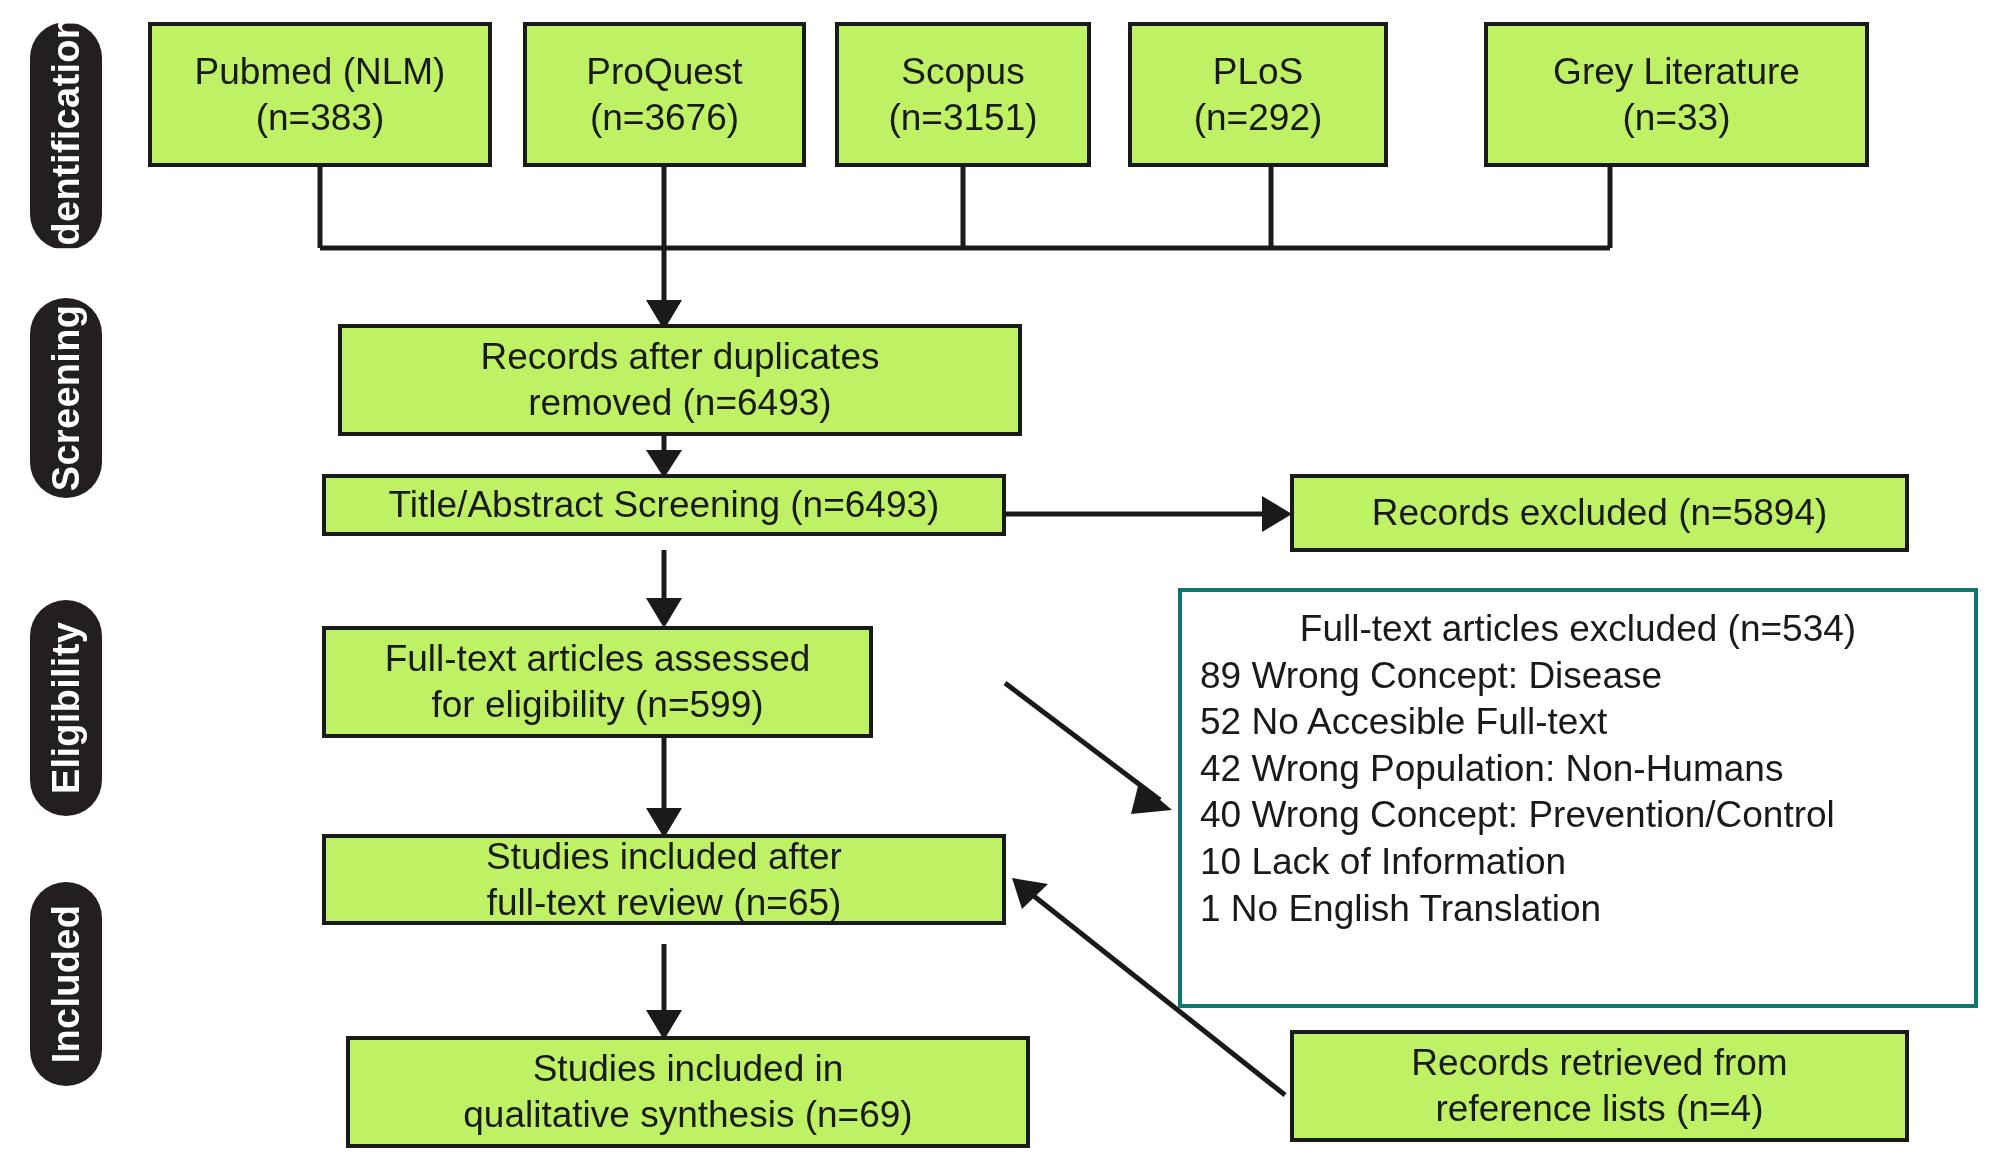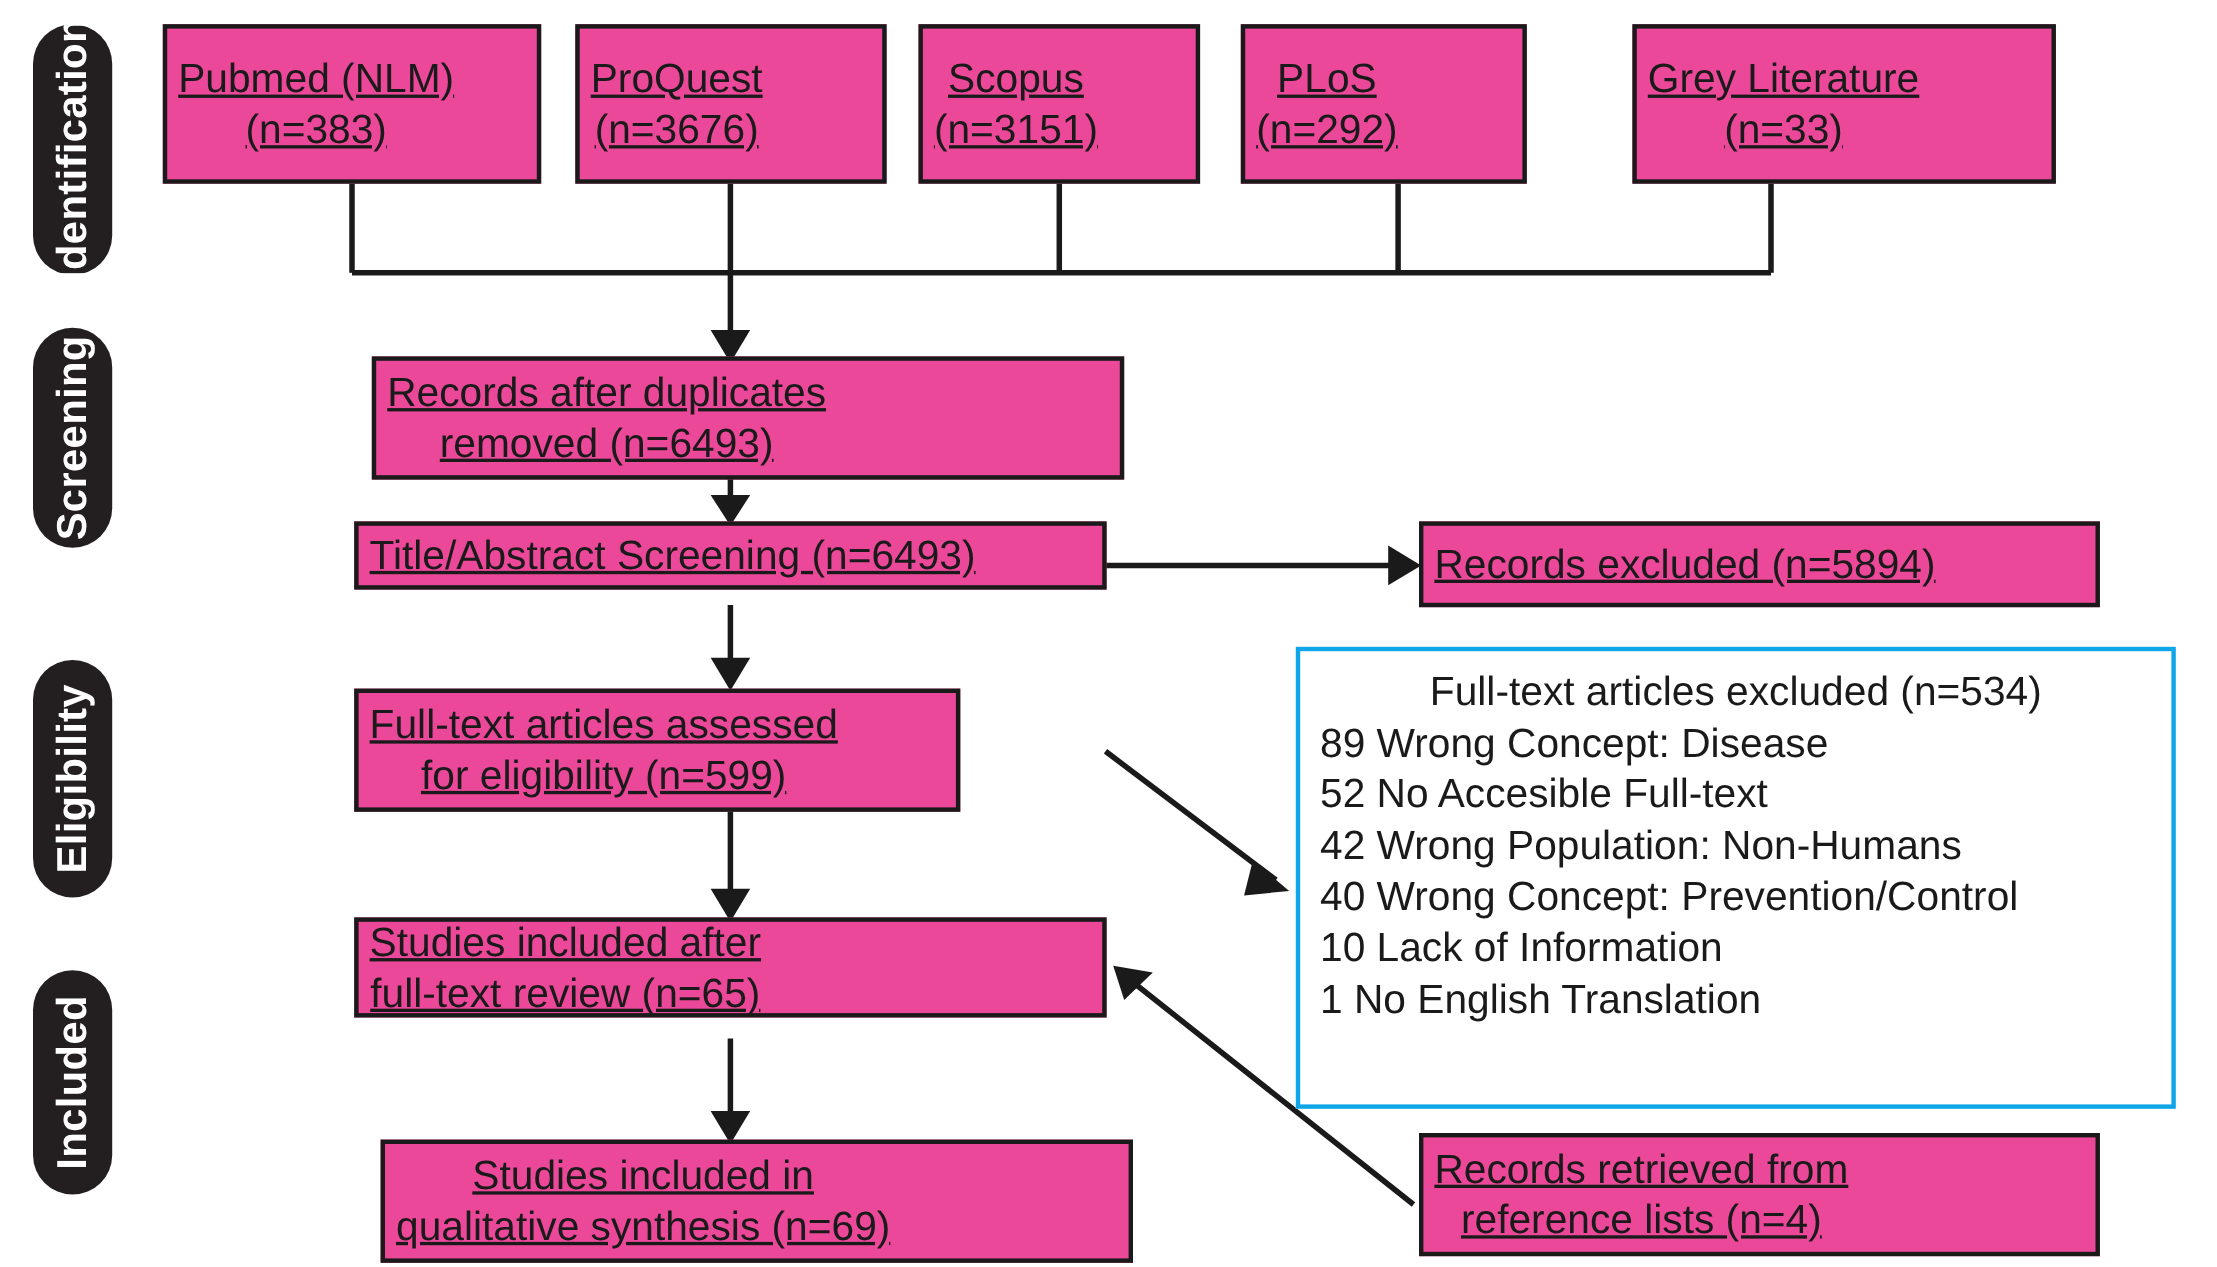--- a/index.html
+++ b/index.html
@@ -36,41 +36,41 @@
     white-space: nowrap;
     transform: rotate(-90deg);
     transform-origin: center center;
     line-height: 1;
   }
 
   
   .flow-box {
     position: absolute;
     box-sizing: border-box;
-    background: #ec4899;
+    background: #bef264;
     border: 4px solid #1a1a1a;
     display: flex;
     align-items: center;
+    justify-content: center;
     text-align: center;
     padding: 4px 10px;
-    text-decoration: underline;
   }
   .flow-box .box-text {
     font-size: 37px;
     line-height: 1.24;
     white-space: pre-line;
     color: #1a1a1a;
   }
 
   
   .excl-box {
     position: absolute;
     box-sizing: border-box;
     background: #ffffff;
-    border: 4px solid #0ea5e9;
+    border: 4px solid #0f766e;
     padding: 14px 18px 10px 18px;
     display: flex;
     flex-direction: column;
     align-items: stretch;
   }
   .excl-title {
     text-align: center;
     font-size: 37px;
     line-height: 1.26;
     color: #1a1a1a;

